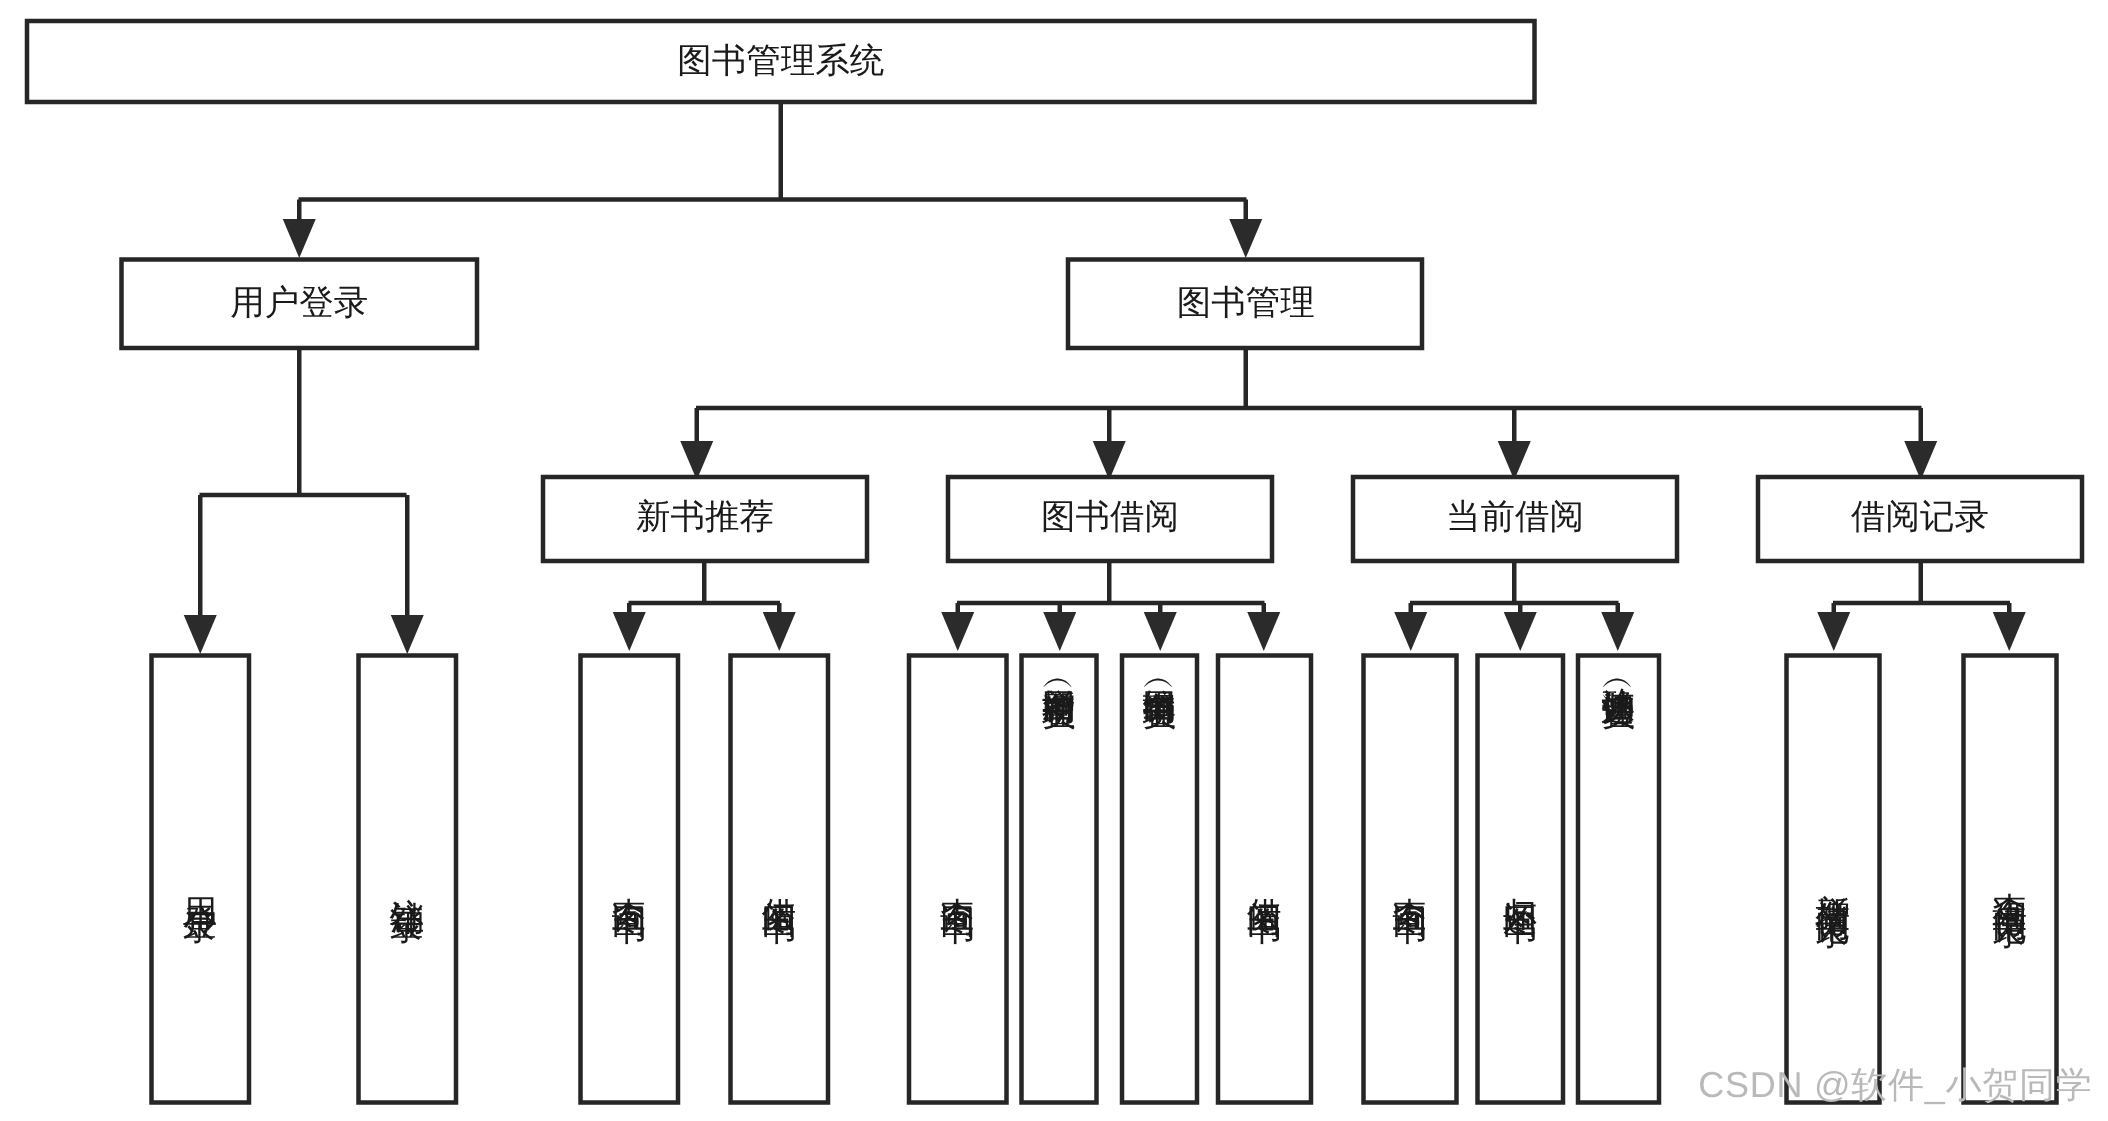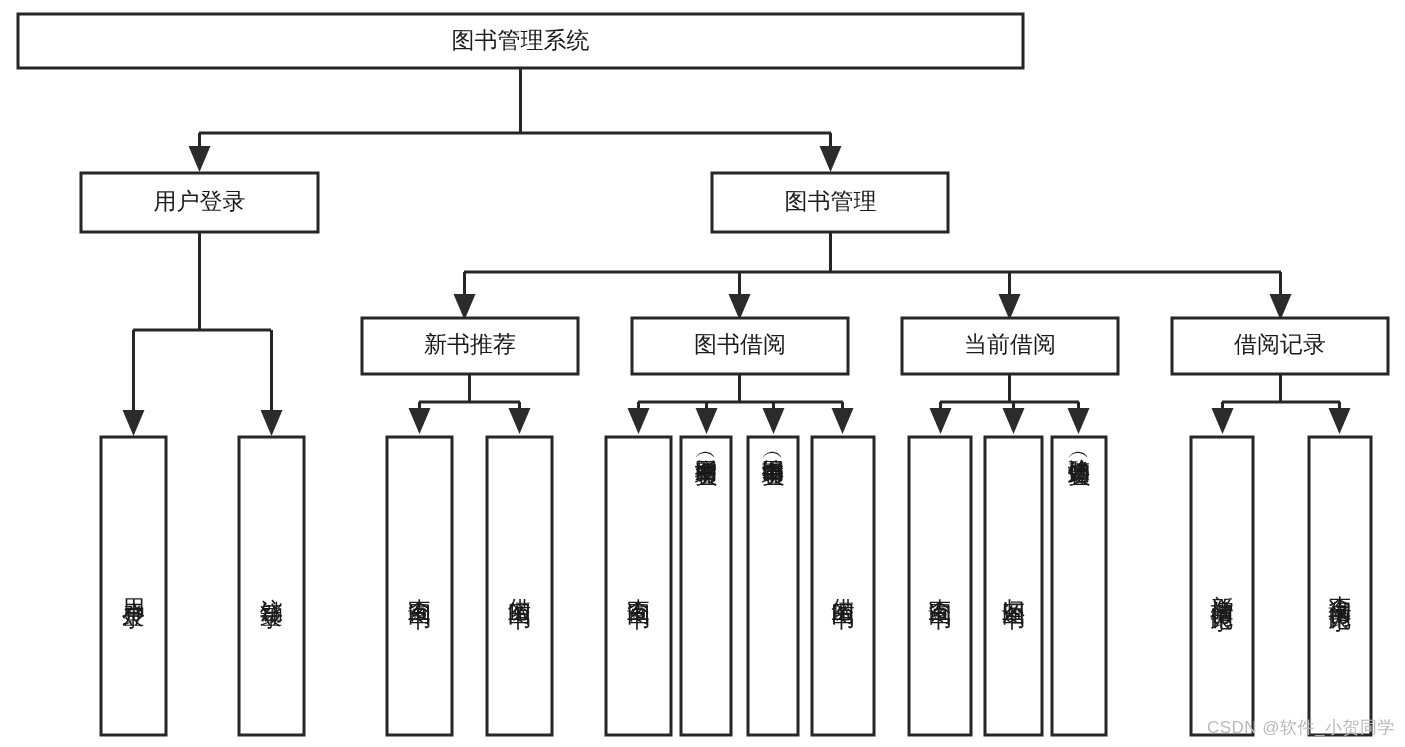--- a/index.html
+++ b/index.html
@@ -69,21 +69,21 @@
     color: #1a1a1a;
     letter-spacing: 3px;
     white-space: nowrap;
     text-align: center;
   }
   #watermark {
     position: absolute;
     right: 10px;
     bottom: 8px;
     font-family: "Liberation Sans", "DejaVu Sans", sans-serif;
-    font-size: 17px;
+    font-size: 24px;
     color: #b9b9b9;
     letter-spacing: 0.5px;
     white-space: nowrap;
     user-select: none;
   }
 </style>
 </head>
 <body>
 
 <div id="diagram-root">

